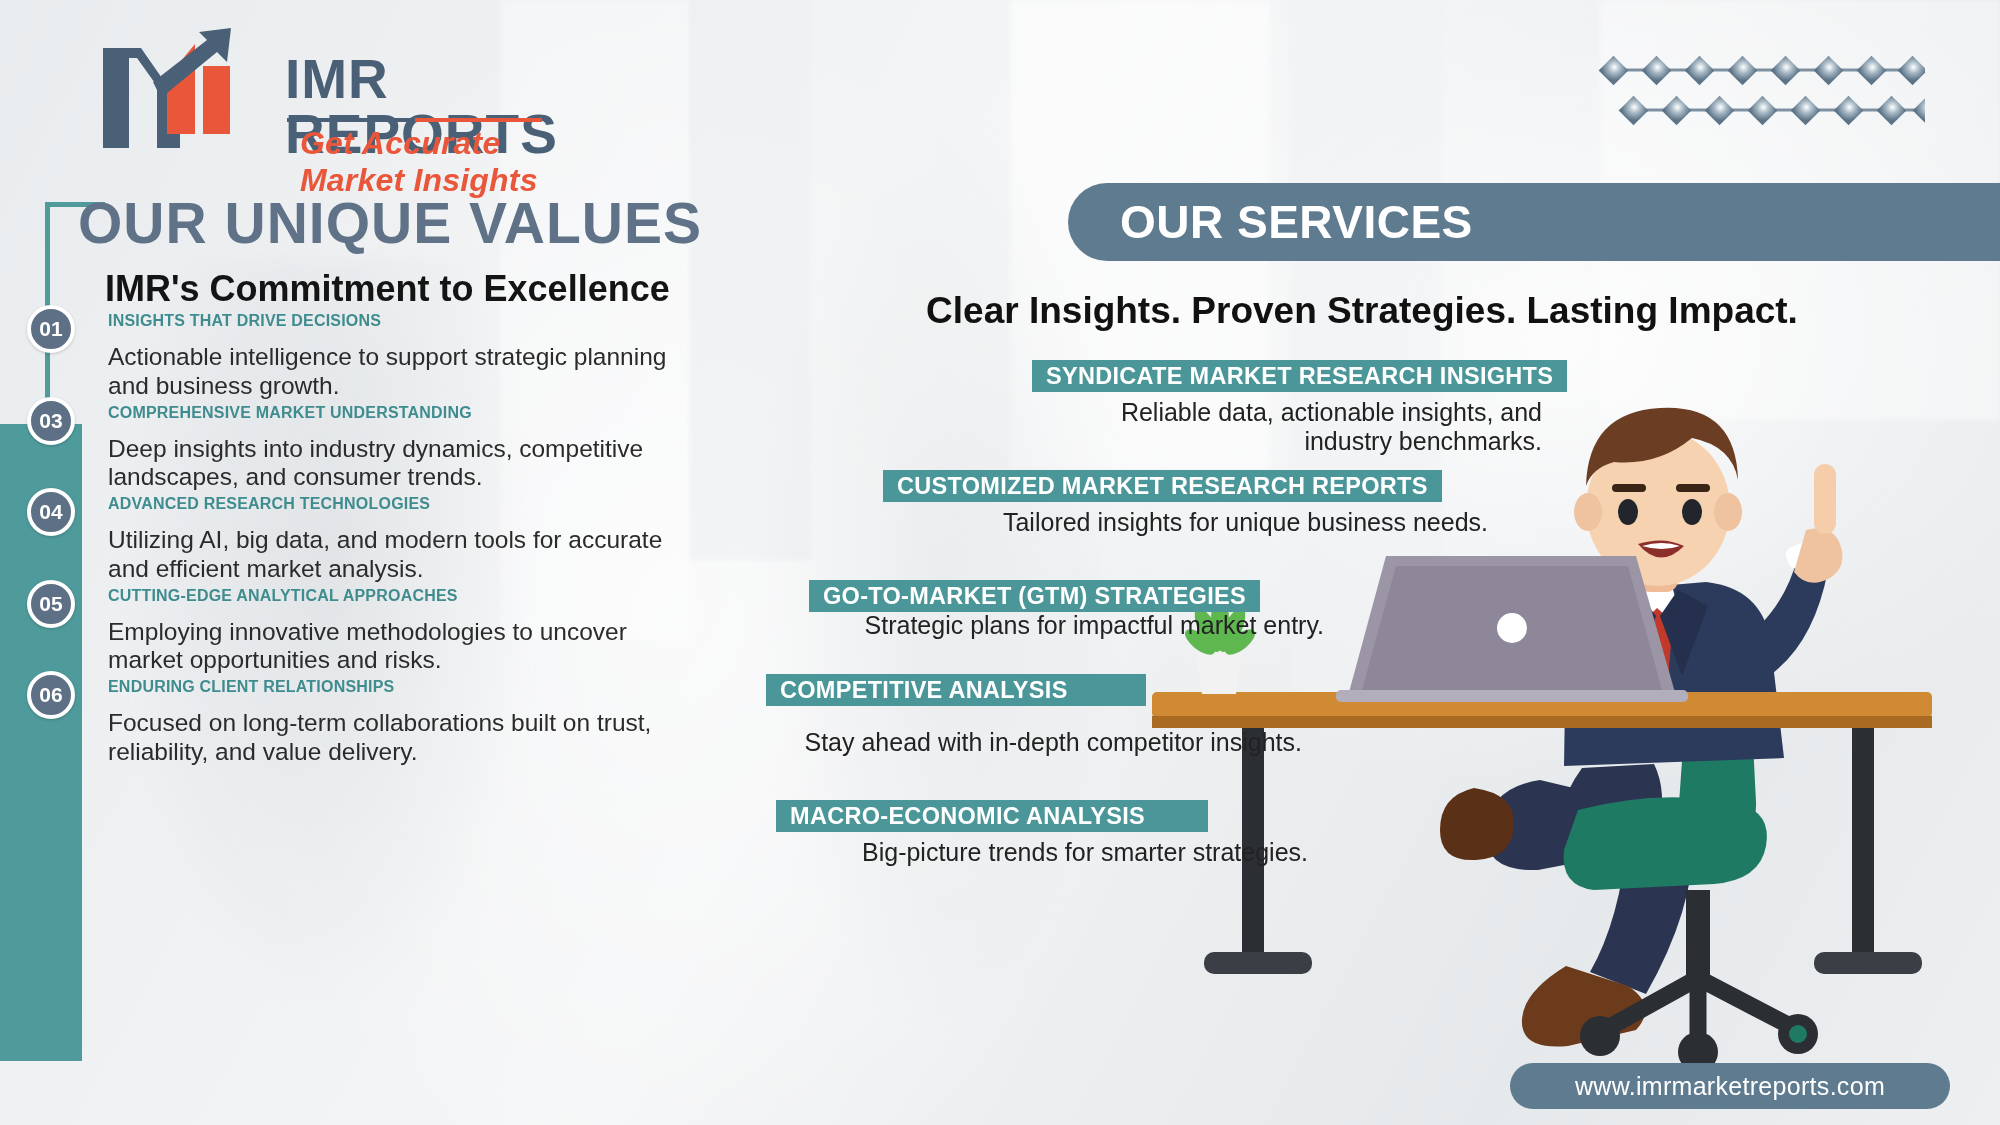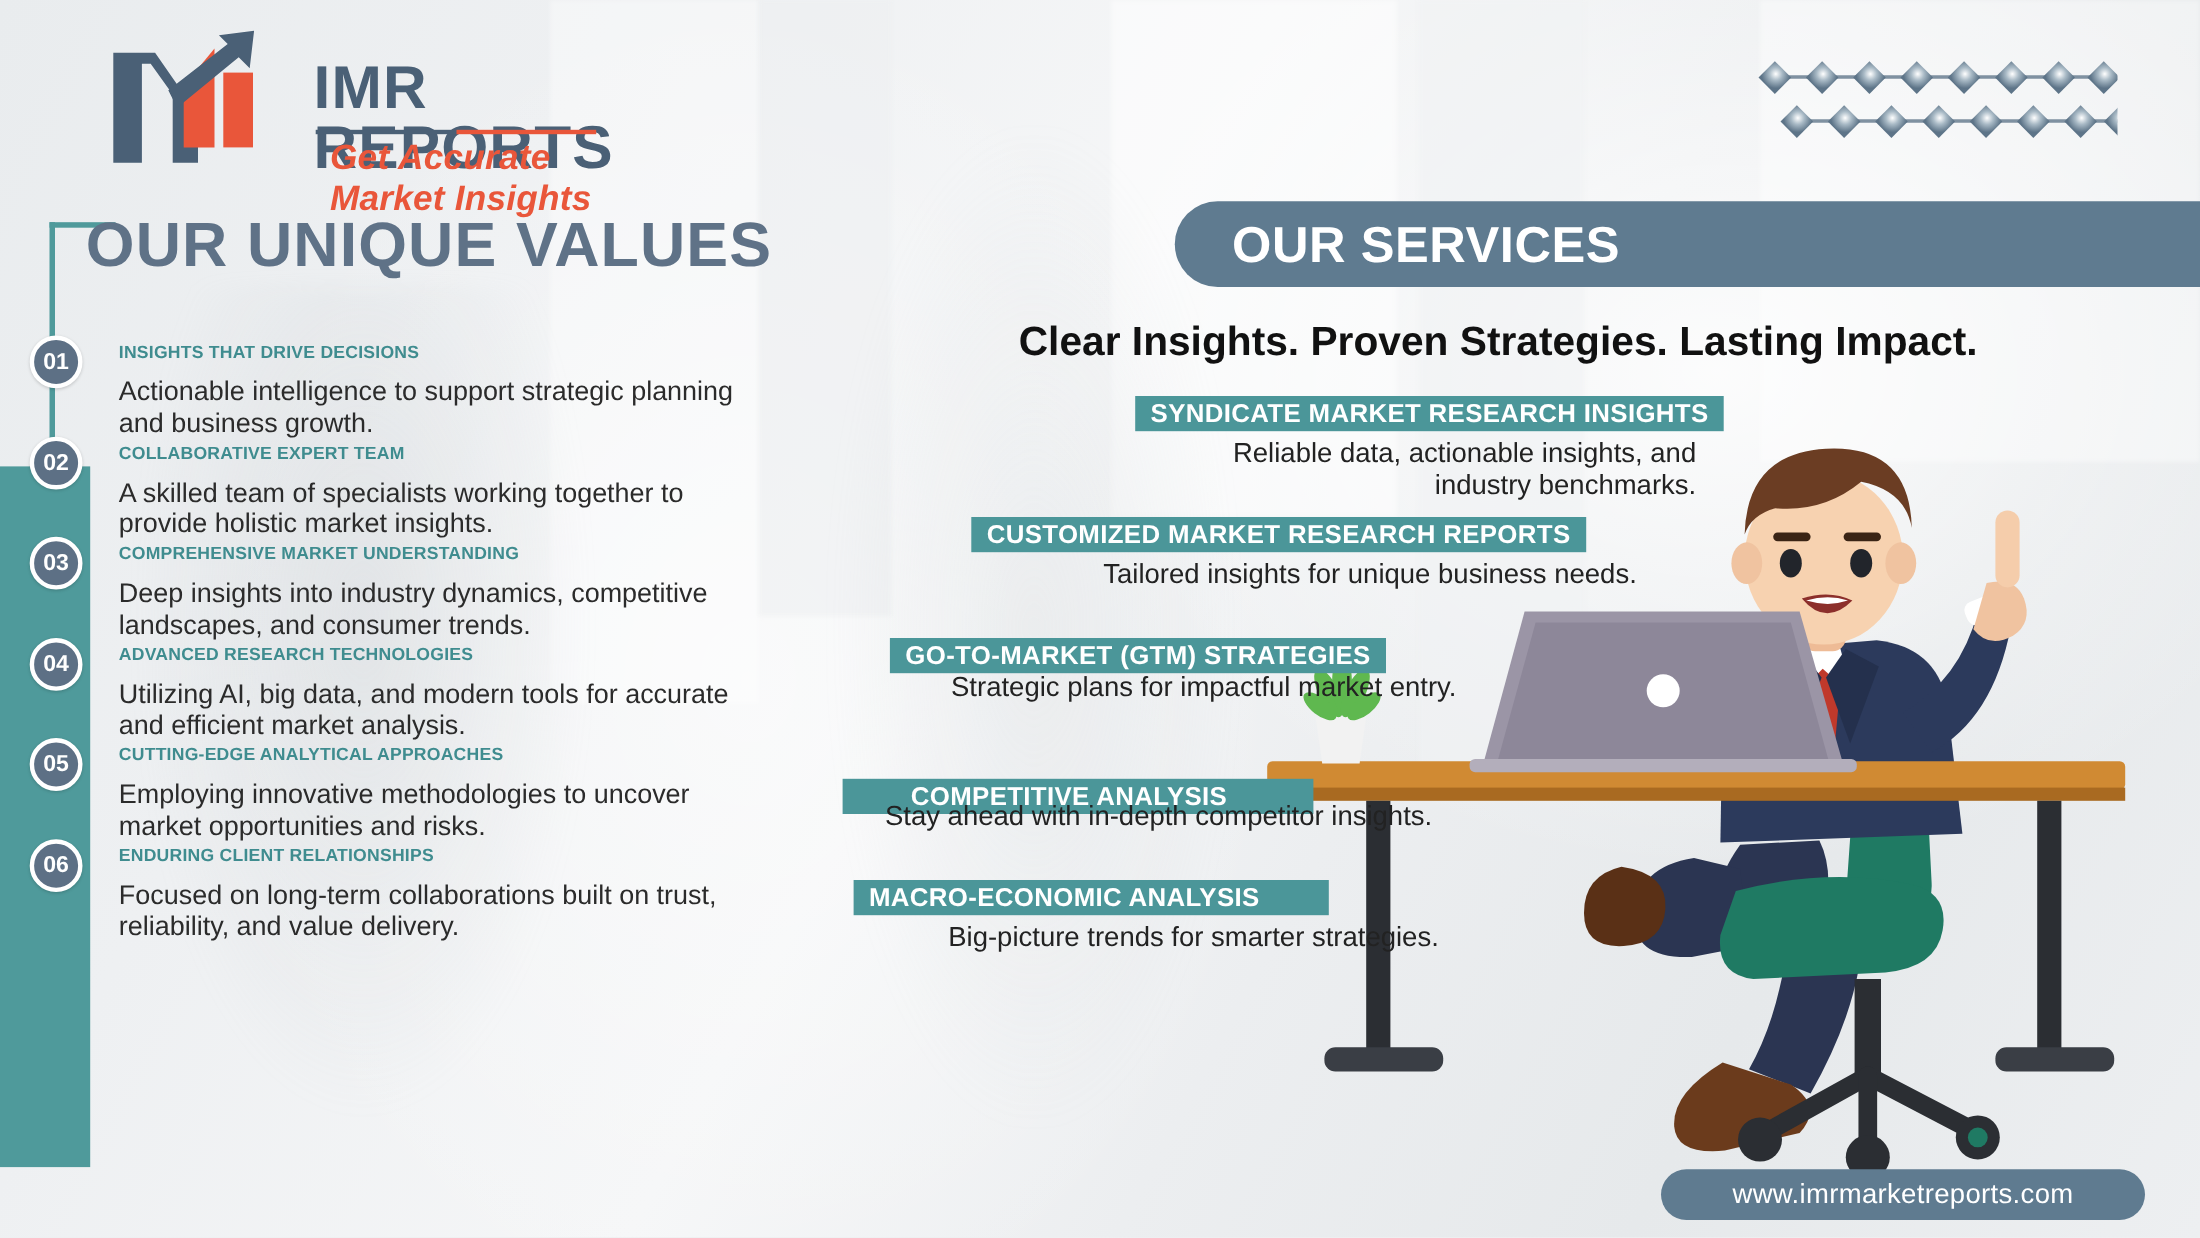--- a/index.html
+++ b/index.html
@@ -148,31 +148,27 @@
           <rect x="322" y="52" width="21" height="21" transform="rotate(45 332.5 62.5)"></rect>
         </g>
       </g>
     </svg>
   </div>
 
   <div class="left">
     <div class="teal-bar"></div>
     <div class="bracket"></div>
     <div class="title-main">OUR UNIQUE VALUES</div>
+    <div class="title-sub">IMR's Commitment to Excellence</div>
 
     <div class="vlist">
       <div class="vitem">
         <div class="vnum">01</div>
         <div class="vhead">INSIGHTS THAT DRIVE DECISIONS</div>
         <div class="vdesc">Actionable intelligence to support strategic planning and business growth.</div>
-      </div>
-      <div class="vitem">
-        <div class="vnum">02</div>
-        <div class="vhead">COLLABORATIVE EXPERT TEAM</div>
-        <div class="vdesc">A skilled team of specialists working together to provide holistic market insights.</div>
       </div>
       <div class="vitem">
         <div class="vnum">03</div>
         <div class="vhead">COMPREHENSIVE MARKET UNDERSTANDING</div>
         <div class="vdesc">Deep insights into industry dynamics, competitive landscapes, and consumer trends.</div>
       </div>
       <div class="vitem">
         <div class="vnum">04</div>
         <div class="vhead">ADVANCED RESEARCH TECHNOLOGIES</div>
         <div class="vdesc">Utilizing AI, big data, and modern tools for accurate and efficient market analysis.</div>
@@ -293,21 +289,21 @@
       </div>
       <div class="svc-desc" style="left:168px;top:50px;width:560px;">Tailored insights for unique business needs.</div>
     </div>
     <div class="svc">
       <div class="svc-band" style="left:49px;top:24px;">
         <span>GO-TO-MARKET (GTM) STRATEGIES</span>
       </div>
       <div class="svc-desc" style="left:64px;top:55px;width:500px;">Strategic plans for impactful market entry.</div>
     </div>
     <div class="svc">
-      <div class="svc-band" style="left:6px;top:54px;width:380px;padding-left:48px;">
+      <div class="svc-band" style="left:6px;top:20px;width:380px;">
         <span>COMPETITIVE ANALYSIS</span>
       </div>
       <div class="svc-desc" style="left:42px;top:74px;width:500px;">Stay ahead with in-depth competitor insights.</div>
     </div>
     <div class="svc">
       <div class="svc-band" style="left:16px;top:48px;width:432px;">
         <span>MACRO-ECONOMIC ANALYSIS</span>
       </div>
       <div class="svc-desc" style="left:48px;top:86px;width:500px;">Big-picture trends for smarter strategies.</div>
     </div>

